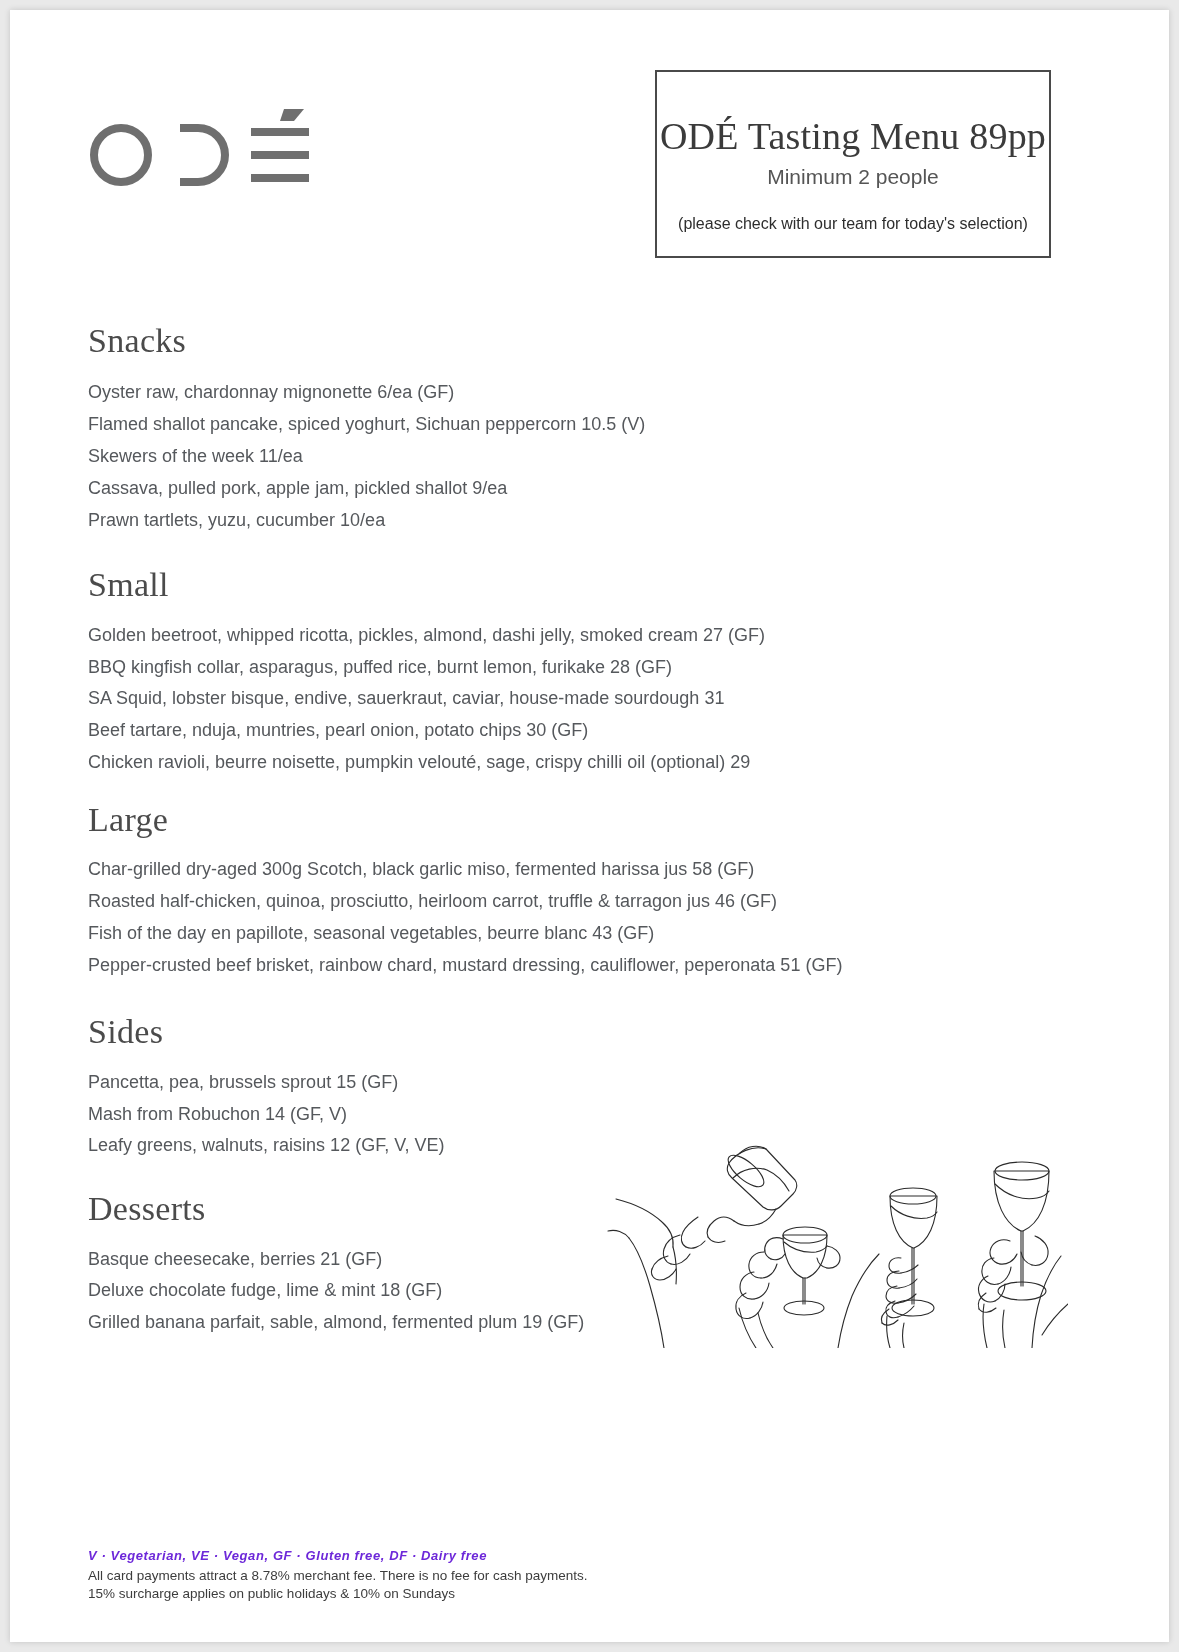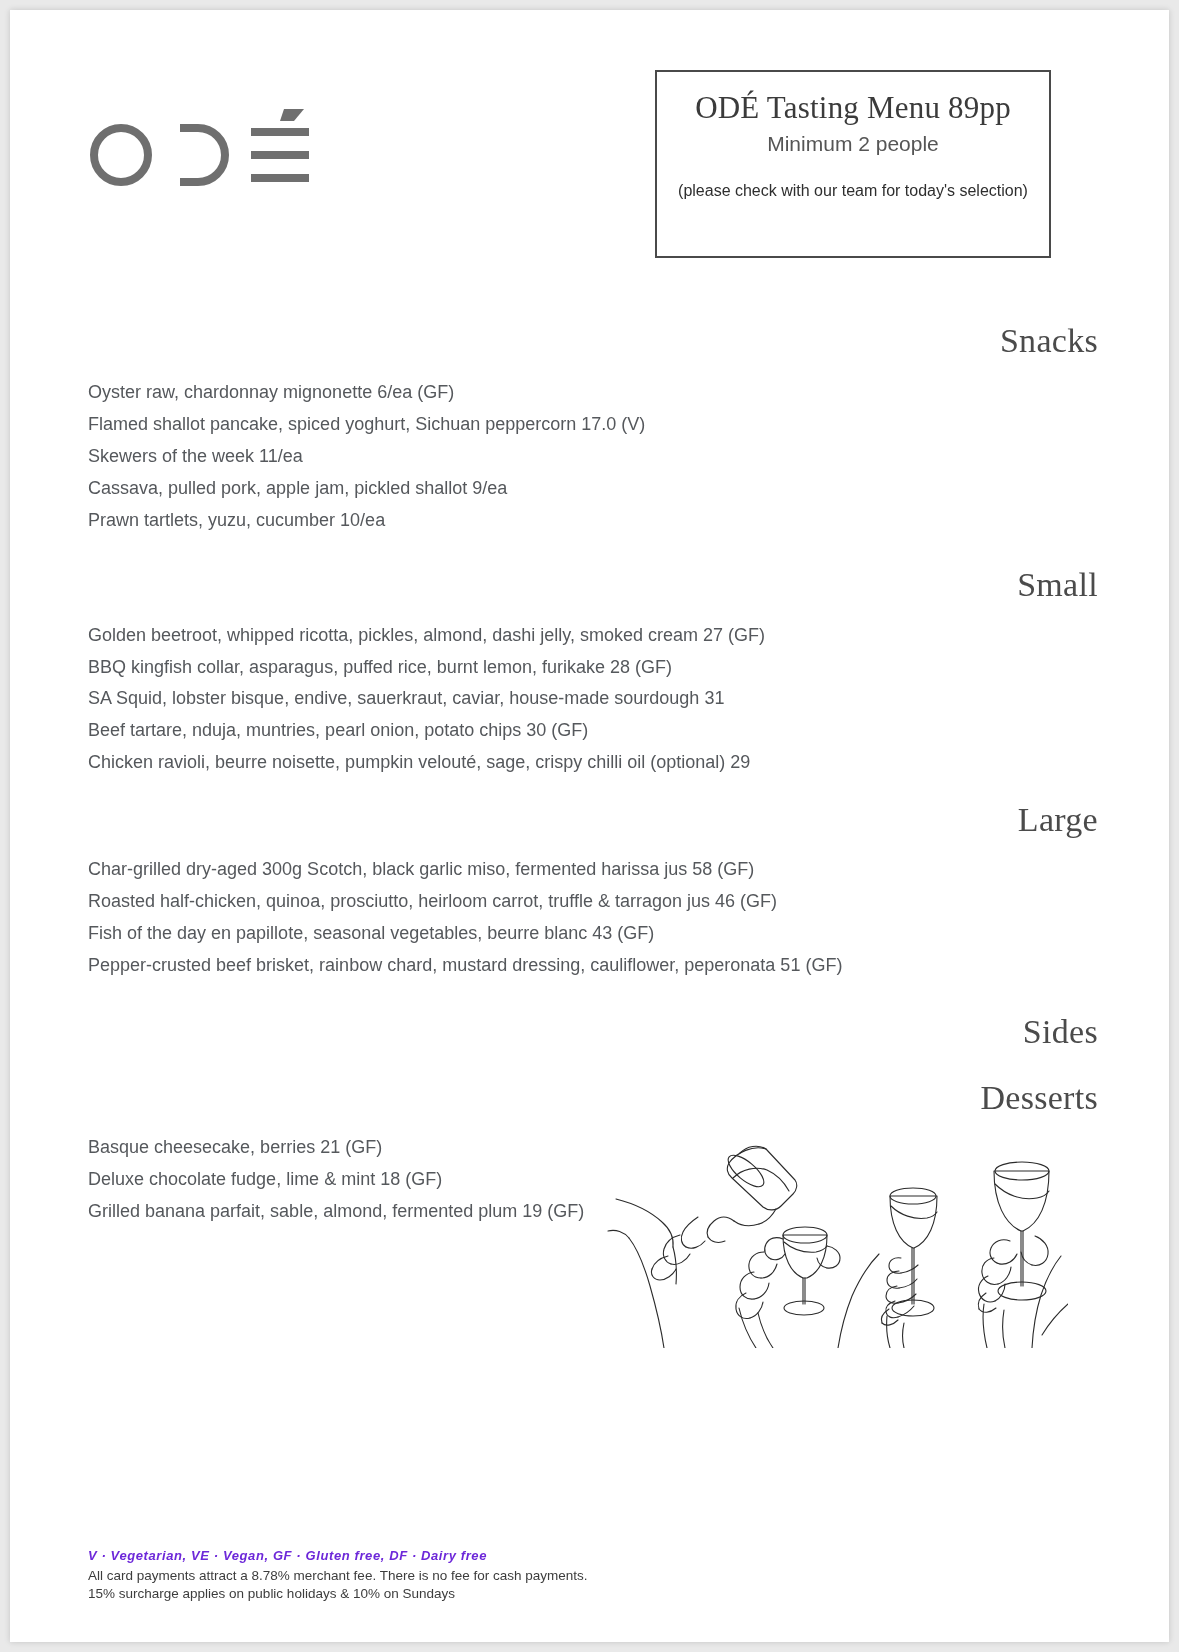--- a/index.html
+++ b/index.html
@@ -48,24 +48,24 @@
     left: 645px;
     top: 60px;
     width: 396px;
     height: 188px;
     border: 2px solid #4a4a4a;
     box-sizing: border-box;
     text-align: center;
   }
   .tasting-title {
     font-family: "Liberation Serif", serif;
-    font-size: 31px;
+    font-size: 38px;
     color: #3b3b3b;
     letter-spacing: .2px;
-    margin-top: 19px;
+    margin-top: 44px;
     line-height: 1.1;
   }
   .tasting-sub {
     font-family: "Liberation Sans", sans-serif;
     font-size: 21px;
     color: #555555;
     margin-top: 7px;
     line-height: 1.1;
   }
   .tasting-note {
@@ -87,21 +87,20 @@
   .section { margin-bottom: 28px; }
 
   .section-title {
     font-family: "Liberation Serif", serif;
     font-weight: normal;
     font-size: 34px;
     color: #4b4b4b;
     margin: 0 0 18px 0;
     line-height: 1.1;
     letter-spacing: .3px;
-    text-align: right;
   }
 
   .items { position: relative; z-index: 2; }
 
   .item {
     font-family: "Liberation Sans", sans-serif;
     font-size: 18px;
     color: #55585c;
     line-height: 31.8px;
     white-space: nowrap;
@@ -278,21 +277,21 @@
       </g>
     </svg>
   </div>
 
   <div class="menu">
 
     <div class="section" id="sec-snacks">
       <h2 class="section-title">Snacks</h2>
       <div class="items">
         <div class="item">Oyster raw, chardonnay mignonette 6/ea (GF)</div>
-        <div class="item">Flamed shallot pancake, spiced yoghurt, Sichuan peppercorn 17.0 (V)</div>
+        <div class="item">Flamed shallot pancake, spiced yoghurt, Sichuan peppercorn 10.5 (V)</div>
         <div class="item">Skewers of the week 11/ea</div>
         <div class="item">Cassava, pulled pork, apple jam, pickled shallot 9/ea</div>
         <div class="item">Prawn tartlets, yuzu, cucumber 10/ea</div>
       </div>
     </div>
 
     <div class="section" id="sec-small">
       <h2 class="section-title">Small</h2>
       <div class="items">
         <div class="item">Golden beetroot, whipped ricotta, pickles, almond, dashi jelly, smoked cream 27 (GF)</div>
@@ -308,20 +307,25 @@
       <div class="items">
         <div class="item">Char-grilled dry-aged 300g Scotch, black garlic miso, fermented harissa jus 58 (GF)</div>
         <div class="item">Roasted half-chicken, quinoa, prosciutto, heirloom carrot, truffle &amp; tarragon jus 46 (GF)</div>
         <div class="item">Fish of the day en papillote, seasonal vegetables, beurre blanc 43 (GF)</div>
         <div class="item">Pepper-crusted beef brisket, rainbow chard, mustard dressing, cauliflower, peperonata 51 (GF)</div>
       </div>
     </div>
 
     <div class="section" id="sec-sides">
       <h2 class="section-title">Sides</h2>
+      <div class="items">
+        <div class="item">Pancetta, pea, brussels sprout 15 (GF)</div>
+        <div class="item">Mash from Robuchon 14 (GF, V)</div>
+        <div class="item">Leafy greens, walnuts, raisins 12 (GF, V, VE)</div>
+      </div>
     </div>
 
     <div class="section" id="sec-desserts">
       <h2 class="section-title">Desserts</h2>
       <div class="items">
         <div class="item">Basque cheesecake, berries 21 (GF)</div>
         <div class="item">Deluxe chocolate fudge, lime &amp; mint 18 (GF)</div>
         <div class="item">Grilled banana parfait, sable, almond, fermented plum 19 (GF)</div>
       </div>
     </div>

